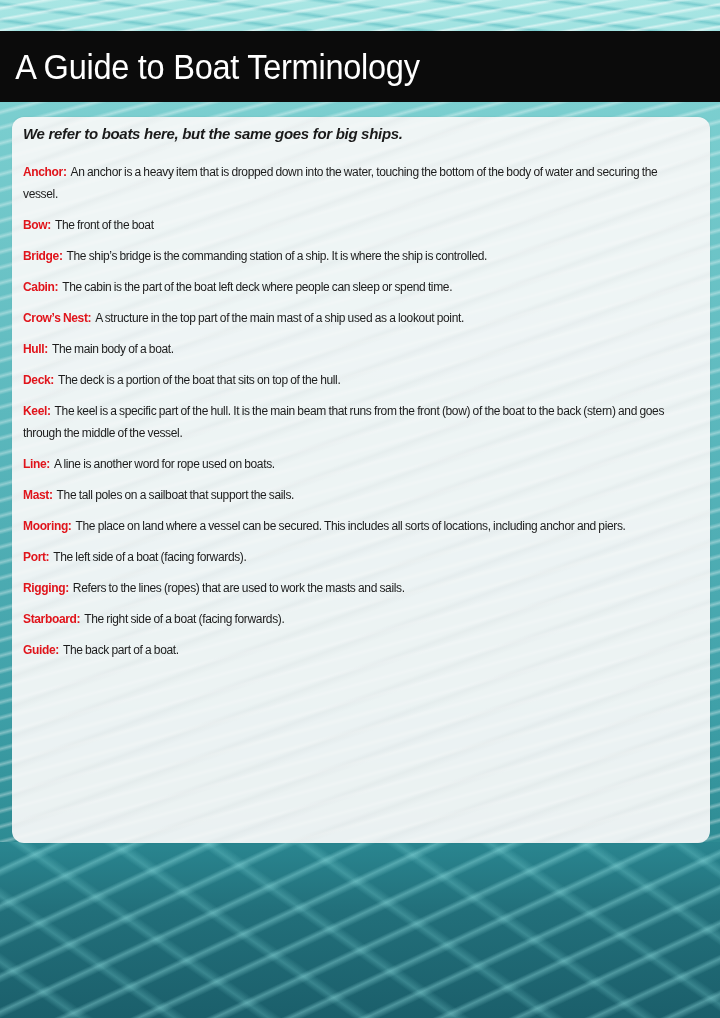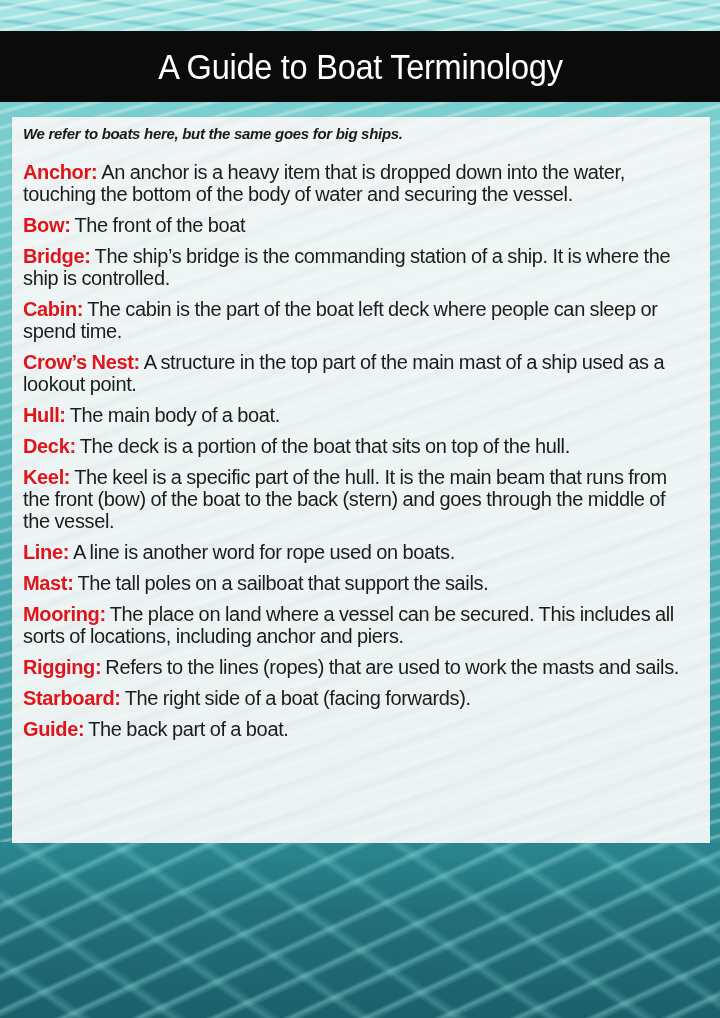--- a/index.html
+++ b/index.html
@@ -29,55 +29,55 @@
     }
     .water-sides {
       position: absolute; left: 0; top: 100px; width: 720px; height: 760px;
       background:
         repeating-linear-gradient(165deg, rgba(255,255,255,0) 0px, rgba(255,255,255,0) 9px, rgba(255,255,255,0.35) 12px, rgba(255,255,255,0) 15px),
         linear-gradient(180deg, #7ccfd0 0%, #5db9be 40%, #3fa0a8 80%, #2b8890 100%);
     }
     .title-bar {
       position: absolute; left: 0; top: 31px; width: 720px; height: 71px;
       background: #0b0b0b;
-      display: flex; align-items: center; justify-content: center;
+      display: flex; align-items: center; 
     }
     .title-bar h1 {
       color: #ffffff;
       font-family: "Liberation Sans", sans-serif;
       font-weight: normal;
       font-size: 35px;
       letter-spacing: -0.3px;
       transform: scaleX(0.93);
     }
     .card {
       position: absolute; left: 12px; top: 117px; width: 698px; height: 726px;
       background: rgba(246, 248, 248, 0.94);
-      border-radius: 0;
+      border-radius: 12px;
       padding: 8px 12px 0 11px;
       box-shadow: 0 0 2px rgba(0,0,0,0.08);
     }
     .card::before {
       content: ""; position: absolute; inset: 0; border-radius: 12px;
       background:
         repeating-linear-gradient(160deg, rgba(200,210,212,0) 0px, rgba(200,210,212,0) 18px, rgba(200,210,212,0.18) 22px, rgba(200,210,212,0) 28px);
       pointer-events: none;
     }
     .intro {
       position: relative;
       font-size: 15px; font-weight: bold; font-style: italic;
       color: #1a1a1a;
       line-height: 18px;
       letter-spacing: -0.3px;
       transform-origin: left;
       margin-bottom: 18px;
     }
     .terms { position: relative; list-style: none; }
     .term {
-      font-size: 20px;
+      font-size: 12px;
       line-height: 22px;
       color: #1c1c1c;
       letter-spacing: -0.35px;
       word-spacing: -0.5px;
       margin-bottom: 9px;
       padding-right: 8px;
     }
     .term .name {
       color: #e0141b;
       font-weight: bold;
@@ -102,17 +102,18 @@
     <li class="term"><span class="name">Bow:</span><span>The front of the boat</span></li>
     <li class="term"><span class="name">Bridge:</span><span>The ship’s bridge is the commanding station of a ship. It is where the ship is controlled.</span></li>
     <li class="term"><span class="name">Cabin:</span><span>The cabin is the part of the boat left deck where people can sleep or spend time.</span></li>
     <li class="term"><span class="name">Crow’s Nest:</span><span>A structure in the top part of the main mast of a ship used as a lookout point.</span></li>
     <li class="term"><span class="name">Hull:</span><span>The main body of a boat.</span></li>
     <li class="term"><span class="name">Deck:</span><span>The deck is a portion of the boat that sits on top of the hull.</span></li>
     <li class="term"><span class="name">Keel:</span><span>The keel is a specific part of the hull. It is the main beam that runs from the front (bow) of the boat to the back (stern) and goes through the middle of the vessel.</span></li>
     <li class="term"><span class="name">Line:</span><span>A line is another word for rope used on boats.</span></li>
     <li class="term"><span class="name">Mast:</span><span>The tall poles on a sailboat that support the sails.</span></li>
     <li class="term"><span class="name">Mooring:</span><span>The place on land where a vessel can be secured. This includes all sorts of locations, including anchor and piers.</span></li>
+    <li class="term"><span class="name">Port:</span><span>The left side of a boat (facing forwards).</span></li>
     <li class="term"><span class="name">Rigging:</span><span>Refers to the lines (ropes) that are used to work the masts and sails.</span></li>
     <li class="term"><span class="name">Starboard:</span><span>The right side of a boat (facing forwards).</span></li>
     <li class="term"><span class="name">Guide:</span><span>The back part of a boat.</span></li>
   </ul>
 </main>
 
 </body></html>

